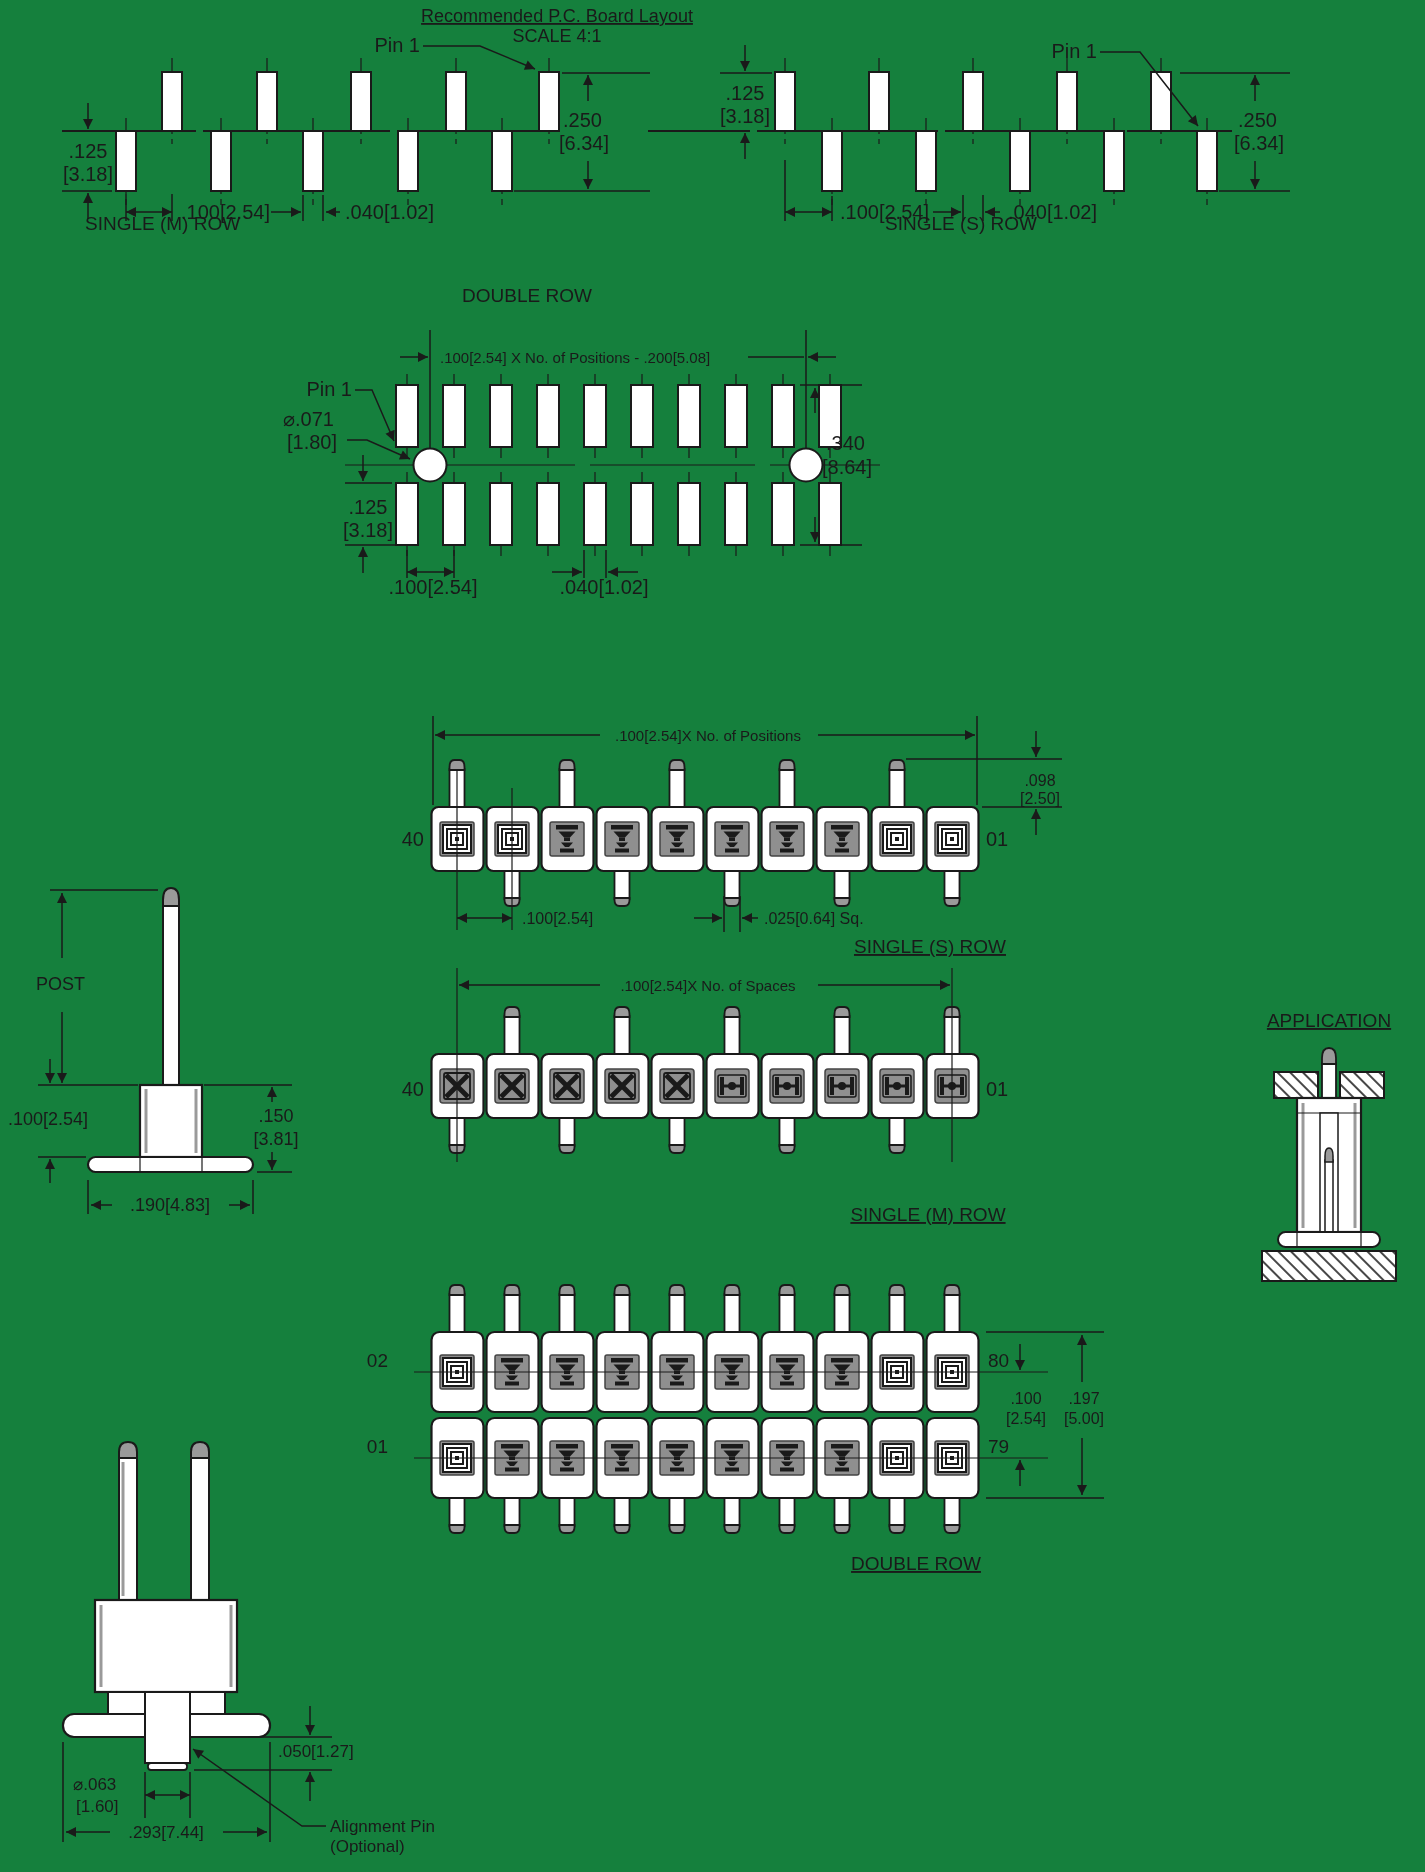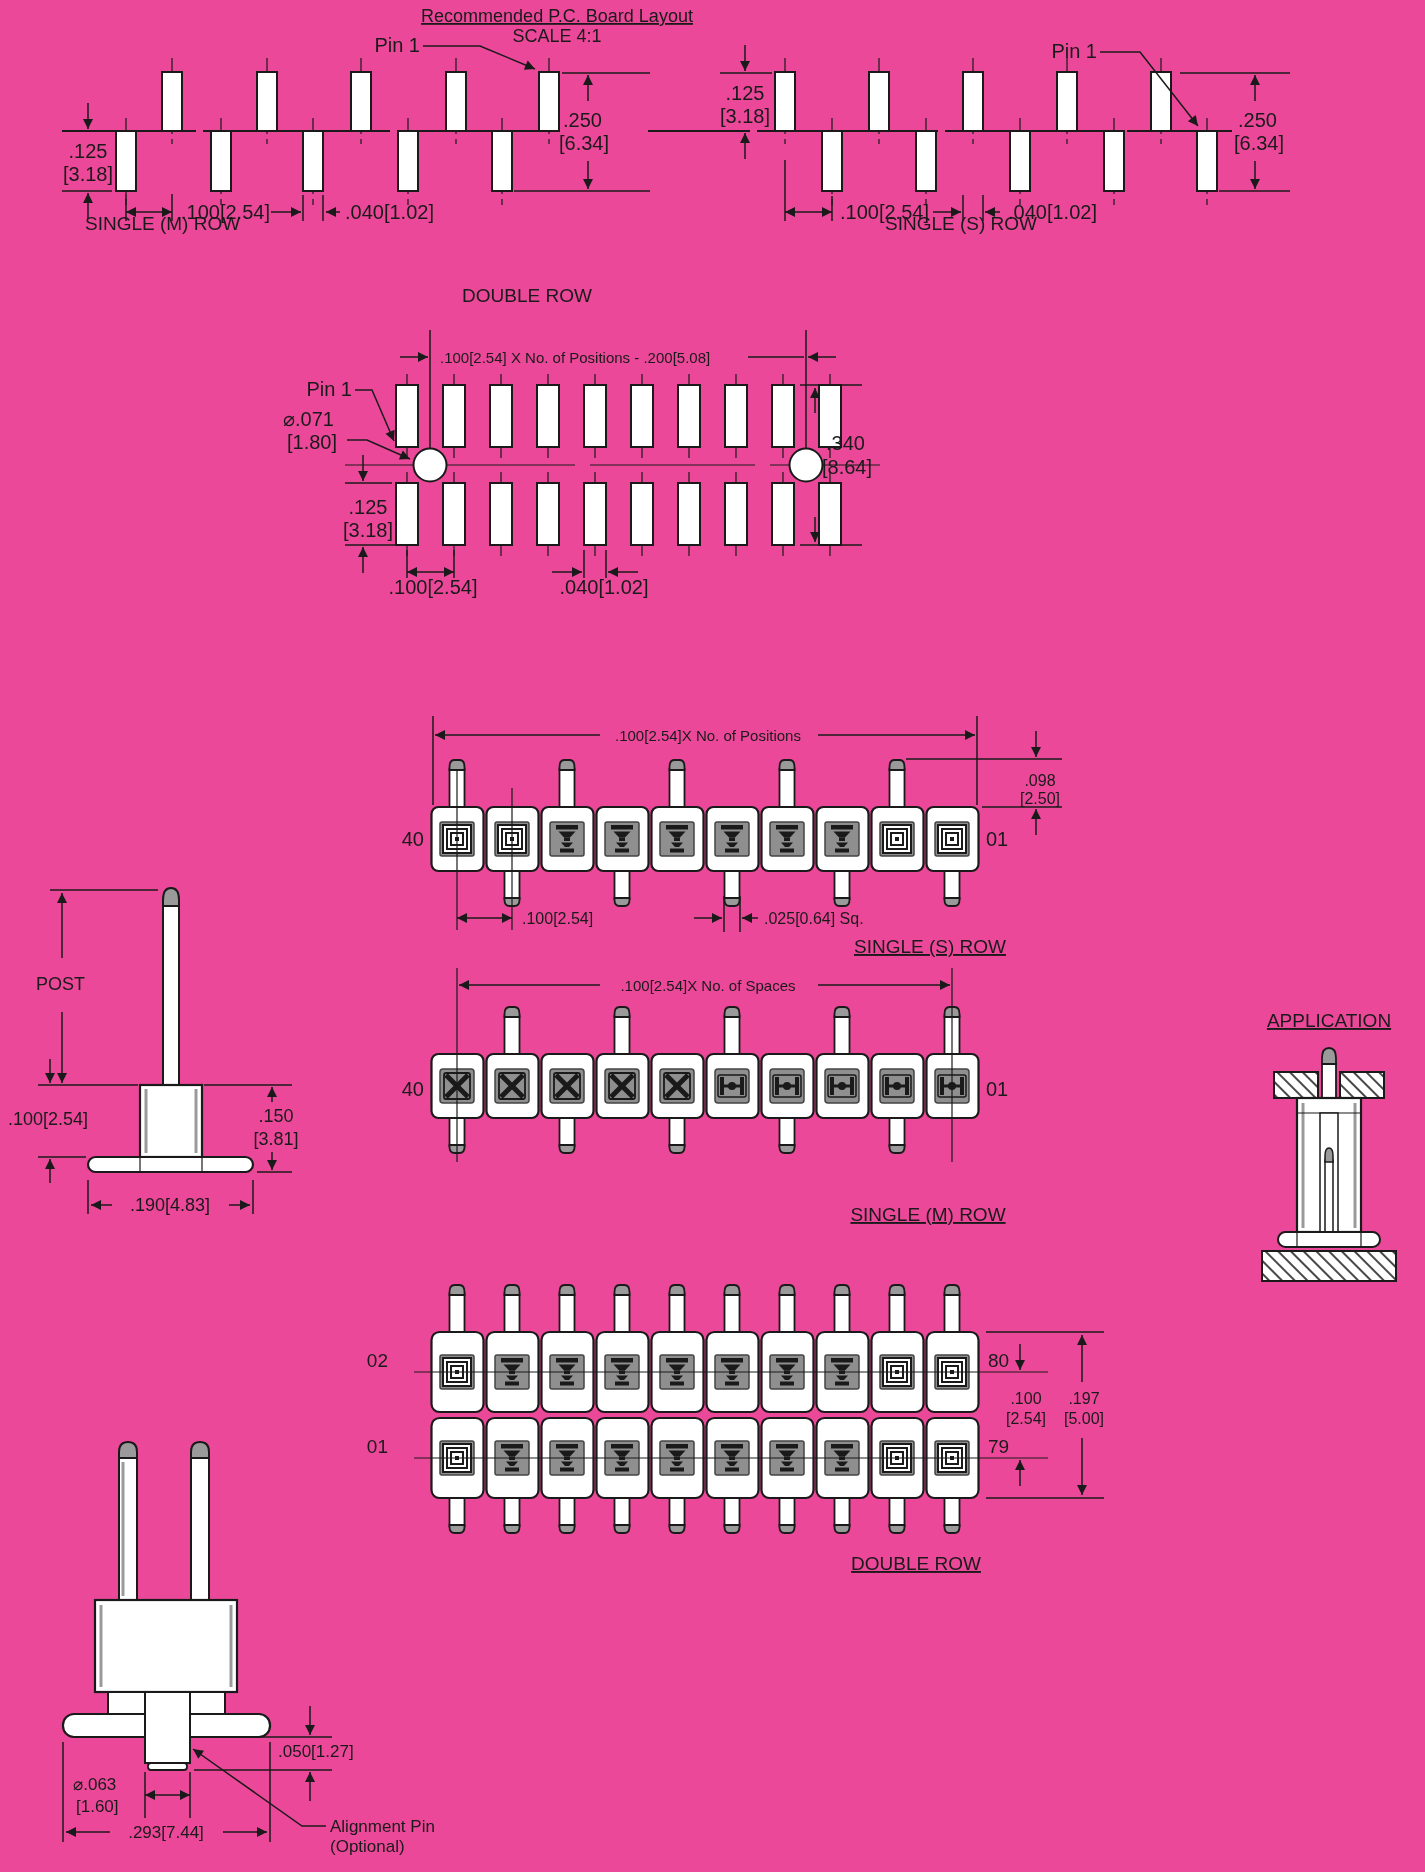--- a/index.html
+++ b/index.html
@@ -1,16 +1,16 @@
 <!DOCTYPE html>
 <html><head>
 <meta charset="utf-8">
 <style>
   html,body{margin:0;padding:0;background:#fff;}
-  #canvas{position:relative;width:1425px;height:1872px;background:#ec4899;overflow:hidden;}
+  #canvas{position:relative;width:1425px;height:1872px;background:#15803d;overflow:hidden;}
   svg{position:absolute;left:0;top:0;}
   text{font-family:"Liberation Sans",sans-serif;fill:#1a1a1a;}
   .t20{font-size:20px;} .t19{font-size:19px;} .t18{font-size:18px;}
   .t17{font-size:17px;} .t16{font-size:16px;} .t15{font-size:15px;}
   .und{text-decoration:underline;}
   .geo{stroke:#1a1a1a;stroke-width:2;fill:#fff;}
   .geo22{stroke:#1a1a1a;stroke-width:2.2;fill:#fff;}
   .dim{stroke:#1a1a1a;stroke-width:1.5;fill:none;}
   .thin{stroke:#1a1a1a;stroke-width:1.2;fill:none;}
   .cl{stroke:#1a1a1a;stroke-width:1.2;fill:none;stroke-dasharray:14 5 3 5;}

